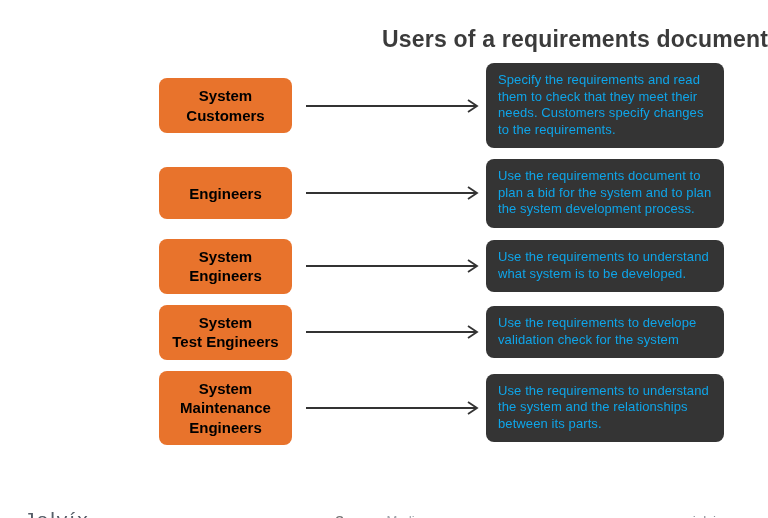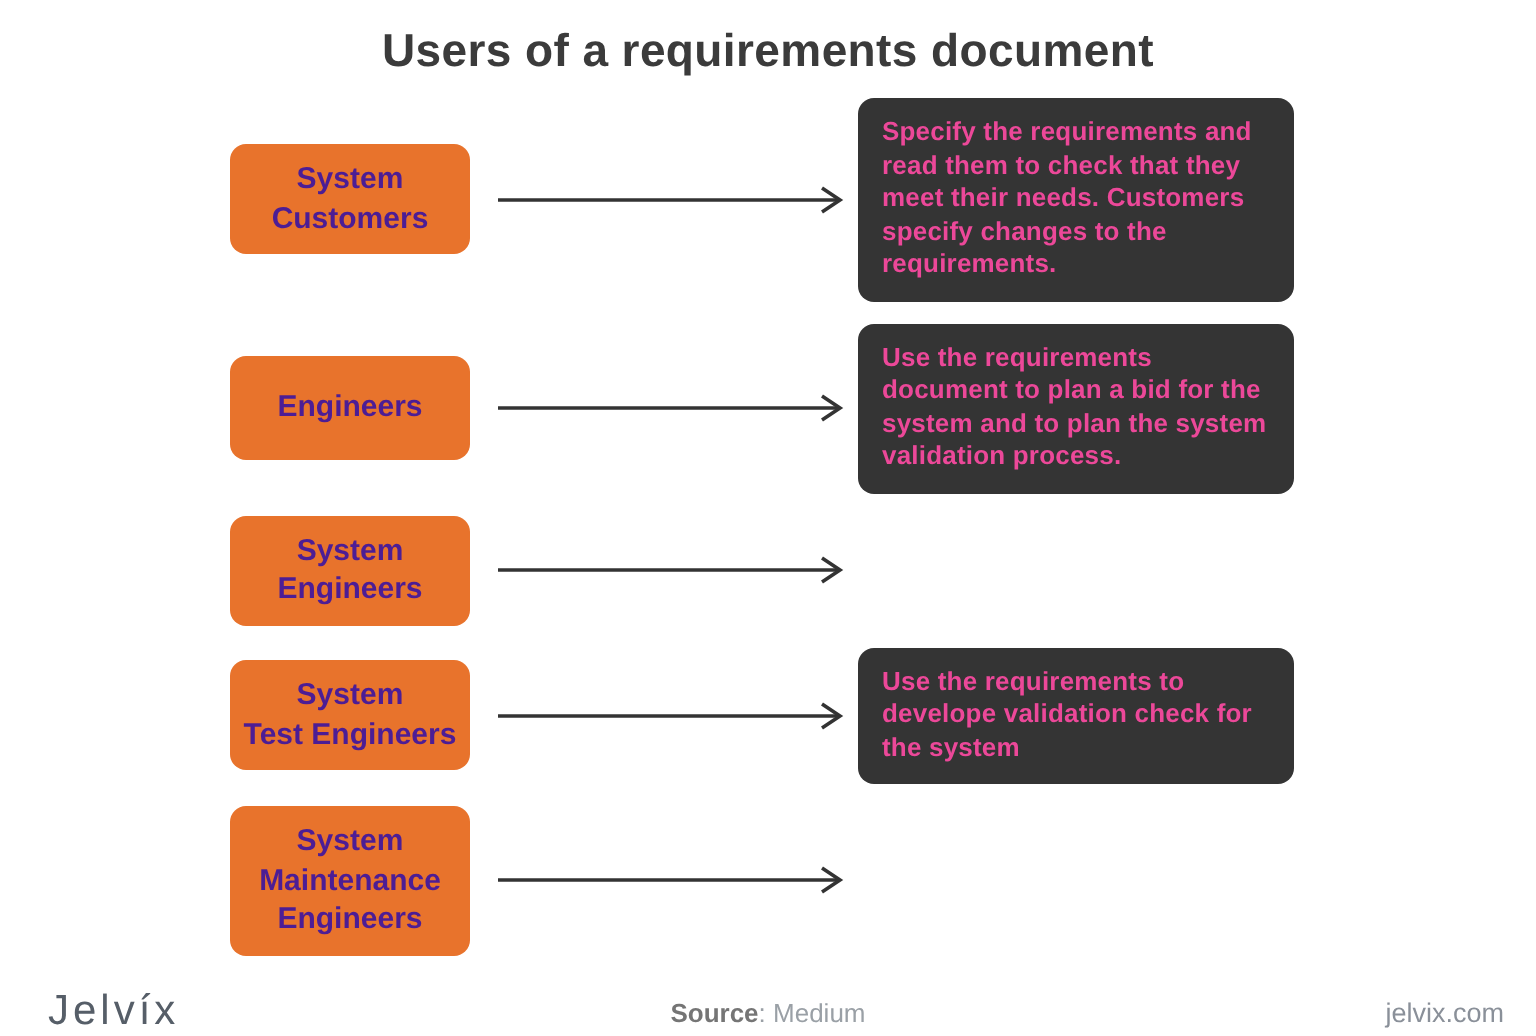--- a/index.html
+++ b/index.html
@@ -14,70 +14,71 @@
     background: #ffffff;
     font-family: "Liberation Sans", sans-serif;
     overflow: hidden;
   }
   .page {
     position: relative;
     width: 768px; height: 518px;
     background: #ffffff;
   }
   .title {
-    margin-top: 12px;
-    text-align: center;
+    margin-top: 26px;
+    text-align: right;
     font-size: 23px;
     font-weight: bold;
     color: var(--title);
     letter-spacing: 0.2px;
   }
   .rows {
     margin: 10px 0 0 115px;
     width: 545px;
     display: flex;
     flex-direction: column;
     gap: 11px;
   }
   .row {
     display: flex;
     align-items: center;
   }
   .user-box {
-    width: 120px;
+    width: 133px;
     min-height: 52px;
     background: var(--orange);
     border-radius: 8px;
-    color: #4c1d95;
+    color: #000000;
     font-size: 15px;
     font-weight: bold;
     line-height: 1.3;
     display: flex;
     align-items: center;
     justify-content: center;
     text-align: center;
     padding: 8px 6px;
     white-space: pre-line;
     flex: none;
+    margin-left: 44px;
   }
   .arrow-wrap {
     width: 194px;
     flex: none;
     display: flex;
     align-items: center;
     justify-content: center;
   }
   .desc-box {
-    width: 218px;
+    width: 238px;
     flex: none;
     background: var(--dark);
     border-radius: 8px;
-    color: #ec4899;
+    color: #0ea5e9;
     font-size: 13px;
-    font-weight: bold;
+    font-weight: normal;
     line-height: 1.27;
     padding: 9px 10px 10px 12px;
     letter-spacing: 0.1px;
   }
   .footer {
     position: absolute;
     left: 0; right: 0; bottom: 0;
     height: 42px;
   }
   .logo {
@@ -136,34 +137,37 @@
       <div class="user-box">
         <span>Engineers</span>
       </div>
       <div class="arrow-wrap">
         <svg class="arrow" width="194" height="16" viewBox="0 0 194 16">
           <line x1="14" y1="8" x2="184" y2="8" stroke="#333333" stroke-width="1.8"></line>
           <polyline points="176,2 185,8 176,14" fill="none" stroke="#333333" stroke-width="1.8"></polyline>
         </svg>
       </div>
       <div class="desc-box">
-        <span>Use the requirements document to plan a bid for the system and to plan the system validation process.</span>
+        <span>Use the requirements document to plan a bid for the system and to plan the system development process.</span>
       </div>
     </div>
 
     <div class="row">
       <div class="user-box">
         <span>System
 Engineers</span>
       </div>
       <div class="arrow-wrap">
         <svg class="arrow" width="194" height="16" viewBox="0 0 194 16">
           <line x1="14" y1="8" x2="184" y2="8" stroke="#333333" stroke-width="1.8"></line>
           <polyline points="176,2 185,8 176,14" fill="none" stroke="#333333" stroke-width="1.8"></polyline>
         </svg>
+      </div>
+      <div class="desc-box">
+        <span>Use the requirements to understand what system is to be developed.</span>
       </div>
     </div>
 
     <div class="row">
       <div class="user-box">
         <span>System
 Test Engineers</span>
       </div>
       <div class="arrow-wrap">
         <svg class="arrow" width="194" height="16" viewBox="0 0 194 16">
@@ -180,20 +184,23 @@
       <div class="user-box">
         <span>System
 Maintenance
 Engineers</span>
       </div>
       <div class="arrow-wrap">
         <svg class="arrow" width="194" height="16" viewBox="0 0 194 16">
           <line x1="14" y1="8" x2="184" y2="8" stroke="#333333" stroke-width="1.8"></line>
           <polyline points="176,2 185,8 176,14" fill="none" stroke="#333333" stroke-width="1.8"></polyline>
         </svg>
+      </div>
+      <div class="desc-box">
+        <span>Use the requirements to understand the system and the relationships between its parts.</span>
       </div>
     </div>
 
   </div>
 
   <div class="footer">
     <div class="logo">Jelvíx</div>
     <div class="source"><span class="source-label">Source</span><span>: Medium</span></div>
     <div class="website">jelvix.com</div>
   </div>

